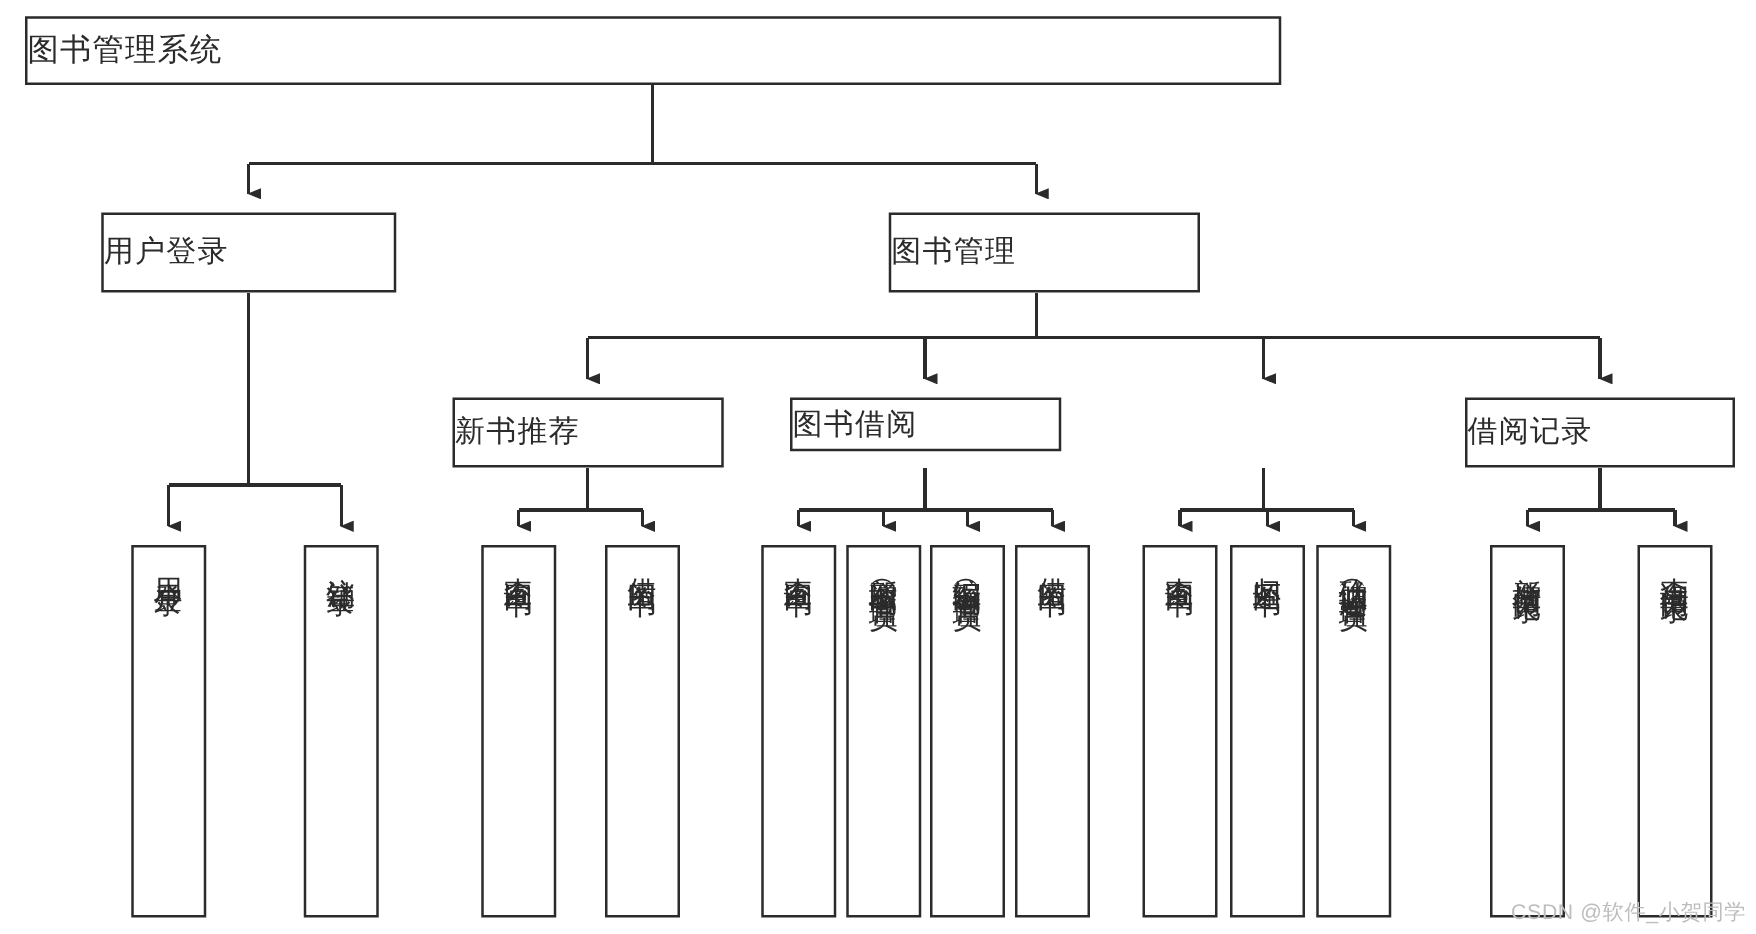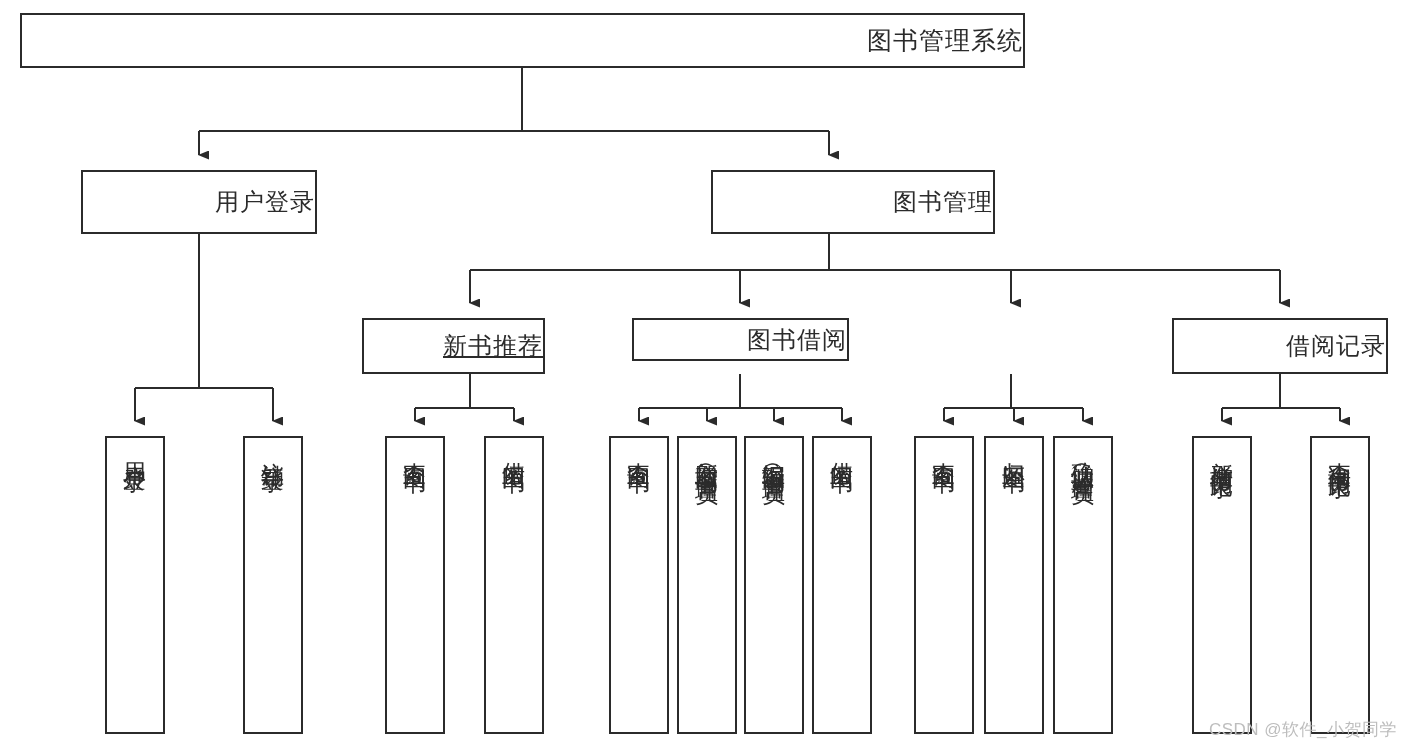--- a/index.html
+++ b/index.html
@@ -26,21 +26,21 @@
     height: 747px;
     pointer-events: none;
   }
   .node {
     position: absolute;
     box-sizing: border-box;
     border: 2px solid #2b2b2b;
     background: #ffffff;
     display: flex;
     align-items: center;
-    justify-content: flex-end;
+    justify-content: flex-start;
     color: #2b2b2b;
     z-index: 2;
   }
   .node-label {
     display: block;
     text-align: center;
     line-height: 1.15;
     color: #2b2b2b;
   }
   
@@ -138,25 +138,25 @@
   </svg>
 
   <div class="node horiz root" style="left:20px; top:13px; width:1005px; height:55px;">
     <span class="node-label">图书管理系统</span>
   </div>
 
   <div class="node horiz" style="left:81px; top:170px; width:236px; height:64px;">
     <span class="node-label">用户登录</span>
   </div>
 
-  <div class="node horiz" style="left:711px; top:170px; width:284px; height:64px;">
+  <div class="node horiz" style="left:711px; top:170px; width:249px; height:64px;">
     <span class="node-label">图书管理</span>
   </div>
 
-  <div class="node horiz" style="left:362px; top:318px; width:183px; height:56px;text-decoration:underline;">
+  <div class="node horiz" style="left:362px; top:318px; width:217px; height:56px;">
     <span class="node-label">新书推荐</span>
   </div>
 
   <div class="node horiz" style="left:632px; top:318px; width:217px; height:43px;">
     <span class="node-label">图书借阅</span>
   </div>
 
 
   <div class="node horiz" style="left:1172px; top:318px; width:216px; height:56px;">
     <span class="node-label">借阅记录</span>

